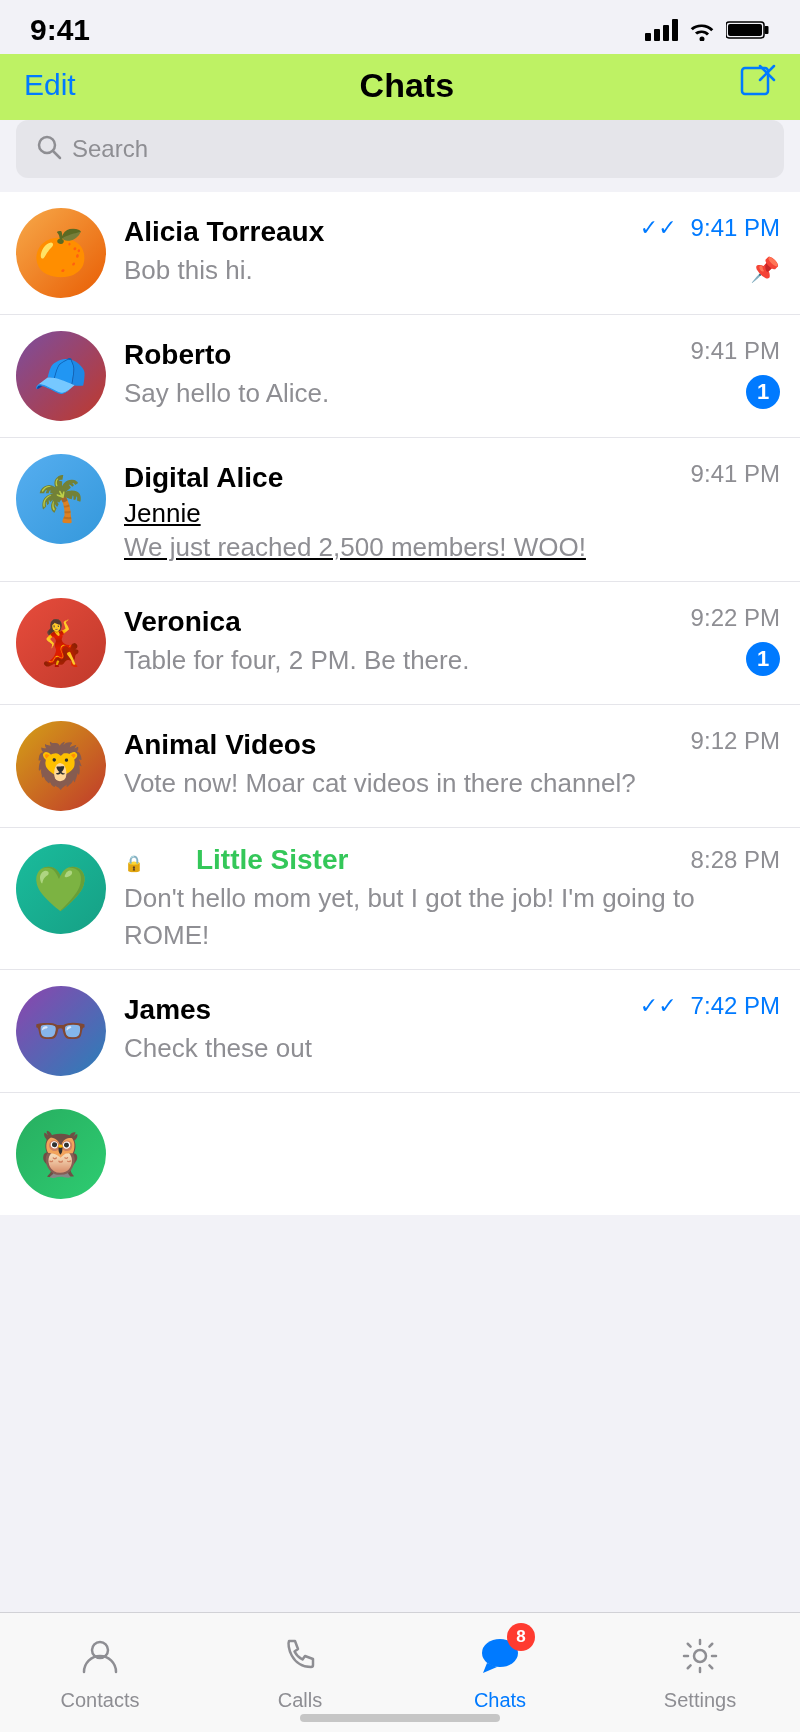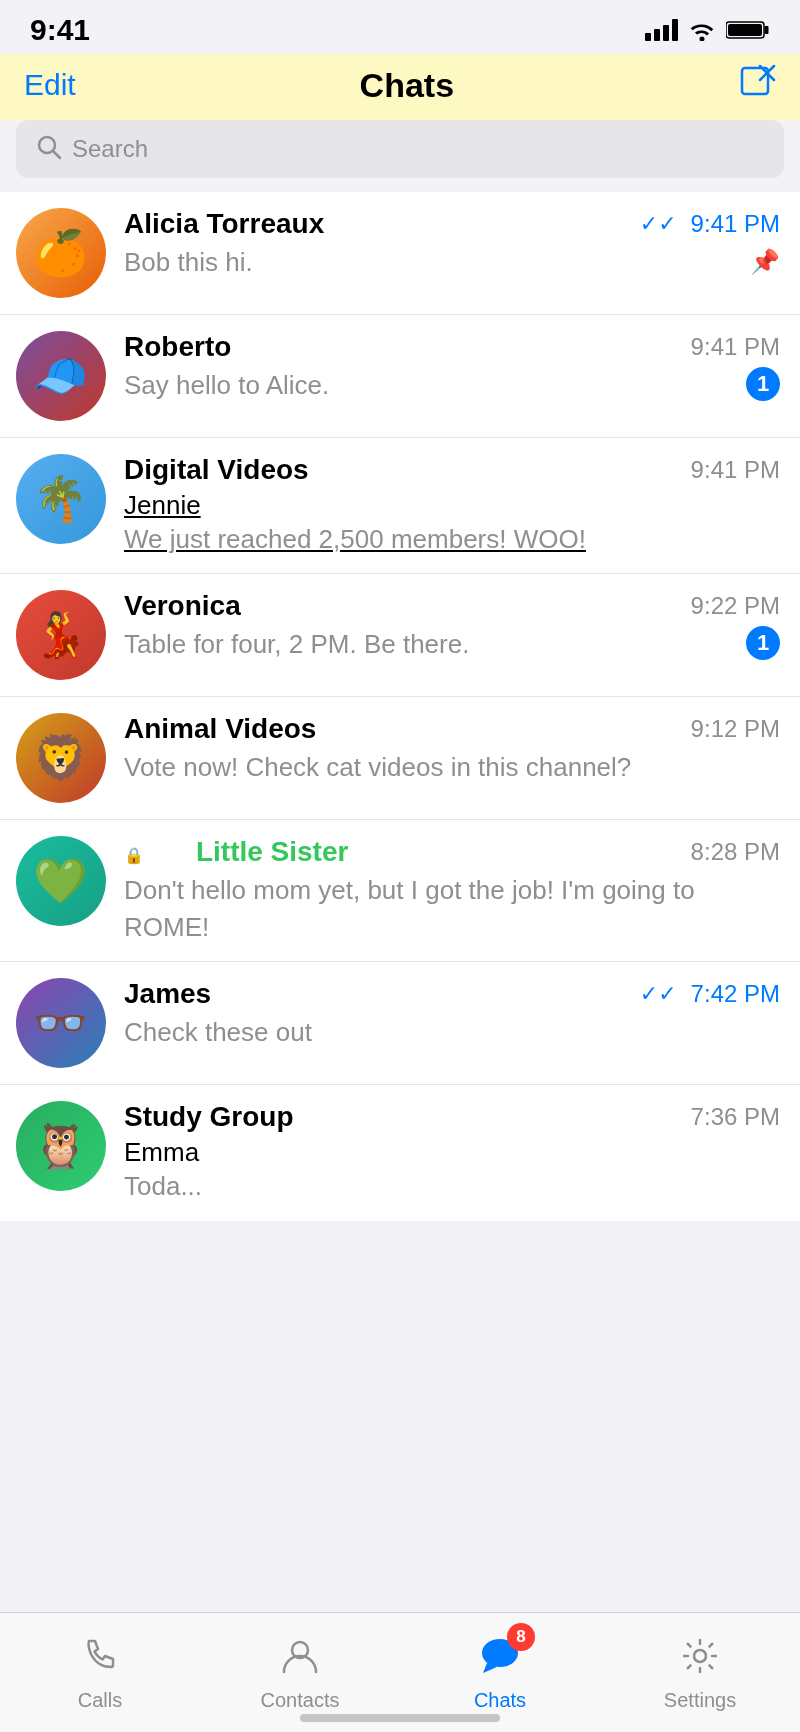--- a/index.html
+++ b/index.html
@@ -42,21 +42,21 @@
       background: #000;
       border-radius: 1px;
     }
 
     
     .header {
       display: flex;
       justify-content: space-between;
       align-items: center;
       padding: 10px 24px 14px 24px;
-      background: #fef9c3;
+      background: #bef264;
     }
     .header-edit {
       font-size: 30px;
       color: #007aff;
       font-weight: 400;
     }
     .header-title {
       font-size: 34px;
       font-weight: 700;
       color: #000;
@@ -126,20 +126,21 @@
     .chat-top-row {
       display: flex;
       justify-content: space-between;
       align-items: center;
       margin-bottom: 4px;
     }
     .chat-name {
       font-size: 28px;
       font-weight: 600;
       color: #000;
+      margin-top: 8px;
     }
     .chat-name-green {
       font-size: 28px;
       font-weight: 600;
       color: #34c759;
       margin-left: 48px;
     }
     .chat-time {
       font-size: 24px;
       color: #8e8e93;
@@ -367,21 +368,21 @@
           <div class="badge">1</div>
         </div>
       </div>
     </div>
     <div class="chat-item">
       <div class="avatar avatar-digital">
         <span class="avatar-inner">🌴</span>
       </div>
       <div class="chat-content">
         <div class="chat-top-row">
-          <span class="chat-name">Digital Videos</span>
+          <span class="chat-name">Digital Alice</span>
           <div style="display: flex; align-items: center;">
             <span class="chat-time">9:41 PM</span>
           </div>
         </div>
         <div class="chat-preview-row">
           <div style="flex: 1 1 0%; text-decoration: underline;">
             <div class="chat-sender">Jennie</div>
             <div class="chat-preview">We just reached 2,500 members! WOO!</div>
           </div>
         </div>
@@ -412,21 +413,21 @@
       </div>
       <div class="chat-content">
         <div class="chat-top-row">
           <span class="chat-name">Animal Videos</span>
           <div style="display: flex; align-items: center;">
             <span class="chat-time">9:12 PM</span>
           </div>
         </div>
         <div class="chat-preview-row">
           <div style="flex: 1 1 0%;">
-            <div class="chat-preview">Vote now! Check cat videos in this channel?</div>
+            <div class="chat-preview">Vote now! Moar cat videos in there channel?</div>
           </div>
         </div>
       </div>
     </div>
     <div class="chat-item">
       <div class="avatar avatar-sister">
         <span class="avatar-inner">💚</span>
       </div>
       <div class="chat-content">
         <div class="chat-top-row">
@@ -458,56 +459,42 @@
           <div style="flex: 1 1 0%;">
             <div class="chat-preview">Check these out</div>
           </div>
         </div>
       </div>
     </div>
     <div class="chat-item">
       <div class="avatar avatar-study">
         <span class="avatar-inner">🦉</span>
       </div>
-      <div class="chat-content">
-        <div class="chat-top-row">
-          <span class="chat-name">Study Group</span>
-          <div style="display: flex; align-items: center;">
-            <span class="chat-time">7:36 PM</span>
-          </div>
-        </div>
-        <div class="chat-preview-row">
-          <div style="flex: 1 1 0%;">
-            <div class="chat-sender">Emma</div>
-            <div class="chat-preview">Toda...</div>
-          </div>
-        </div>
-      </div>
     </div>
   </div>
 
 <div class="bottom-spacer"></div>
 
 <div class="tab-bar">
-  <div class="tab-item">
-    <div class="tab-icon">
-      <svg width="38" height="38" viewBox="0 0 38 38" fill="none">
-        <path d="M8 4h6l3 8-3.5 2.5a18 18 0 0 0 8 8L24 19l8 3v6a2 2 0 0 1-2 2C10 30 6 8 8 4z" stroke="#8e8e93" stroke-width="2.5" stroke-linecap="round" stroke-linejoin="round" fill="none"></path>
-      </svg>
-    </div>
-    <span class="tab-label">Calls</span>
-  </div>
   <div class="tab-item">
     <div class="tab-icon">
       <svg width="40" height="40" viewBox="0 0 40 40" fill="none">
         <circle cx="20" cy="14" r="8" stroke="#8e8e93" stroke-width="2.5"></circle>
         <path d="M4 36c0-8.837 7.163-16 16-16s16 7.163 16 16" stroke="#8e8e93" stroke-width="2.5" stroke-linecap="round"></path>
       </svg>
     </div>
     <span class="tab-label">Contacts</span>
+  </div>
+  <div class="tab-item">
+    <div class="tab-icon">
+      <svg width="38" height="38" viewBox="0 0 38 38" fill="none">
+        <path d="M8 4h6l3 8-3.5 2.5a18 18 0 0 0 8 8L24 19l8 3v6a2 2 0 0 1-2 2C10 30 6 8 8 4z" stroke="#8e8e93" stroke-width="2.5" stroke-linecap="round" stroke-linejoin="round" fill="none"></path>
+      </svg>
+    </div>
+    <span class="tab-label">Calls</span>
   </div>
   <div class="tab-item">
     <div class="tab-icon" style="position:relative">
       <svg width="46" height="46" viewBox="0 0 46 46" fill="none">
         <ellipse cx="23" cy="20" rx="18" ry="14" fill="#007aff"></ellipse>
         <path d="M10 30 L6 40 L20 34" fill="#007aff"></path>
       </svg>
       <span class="tab-badge">8</span>
     </div>
     <span class="tab-label-active">Chats</span>

